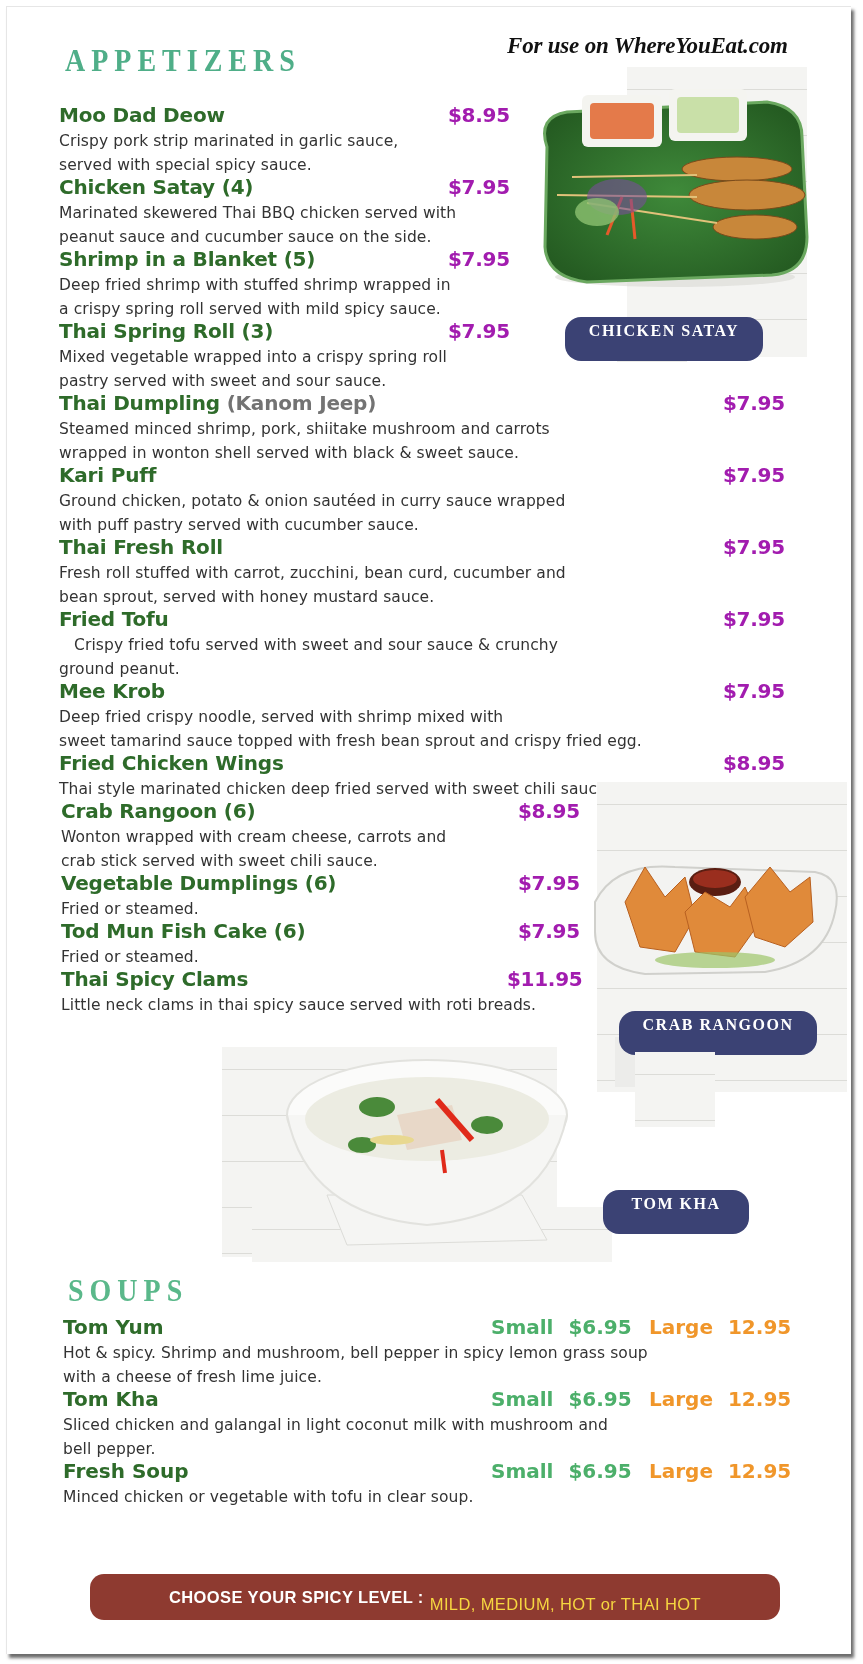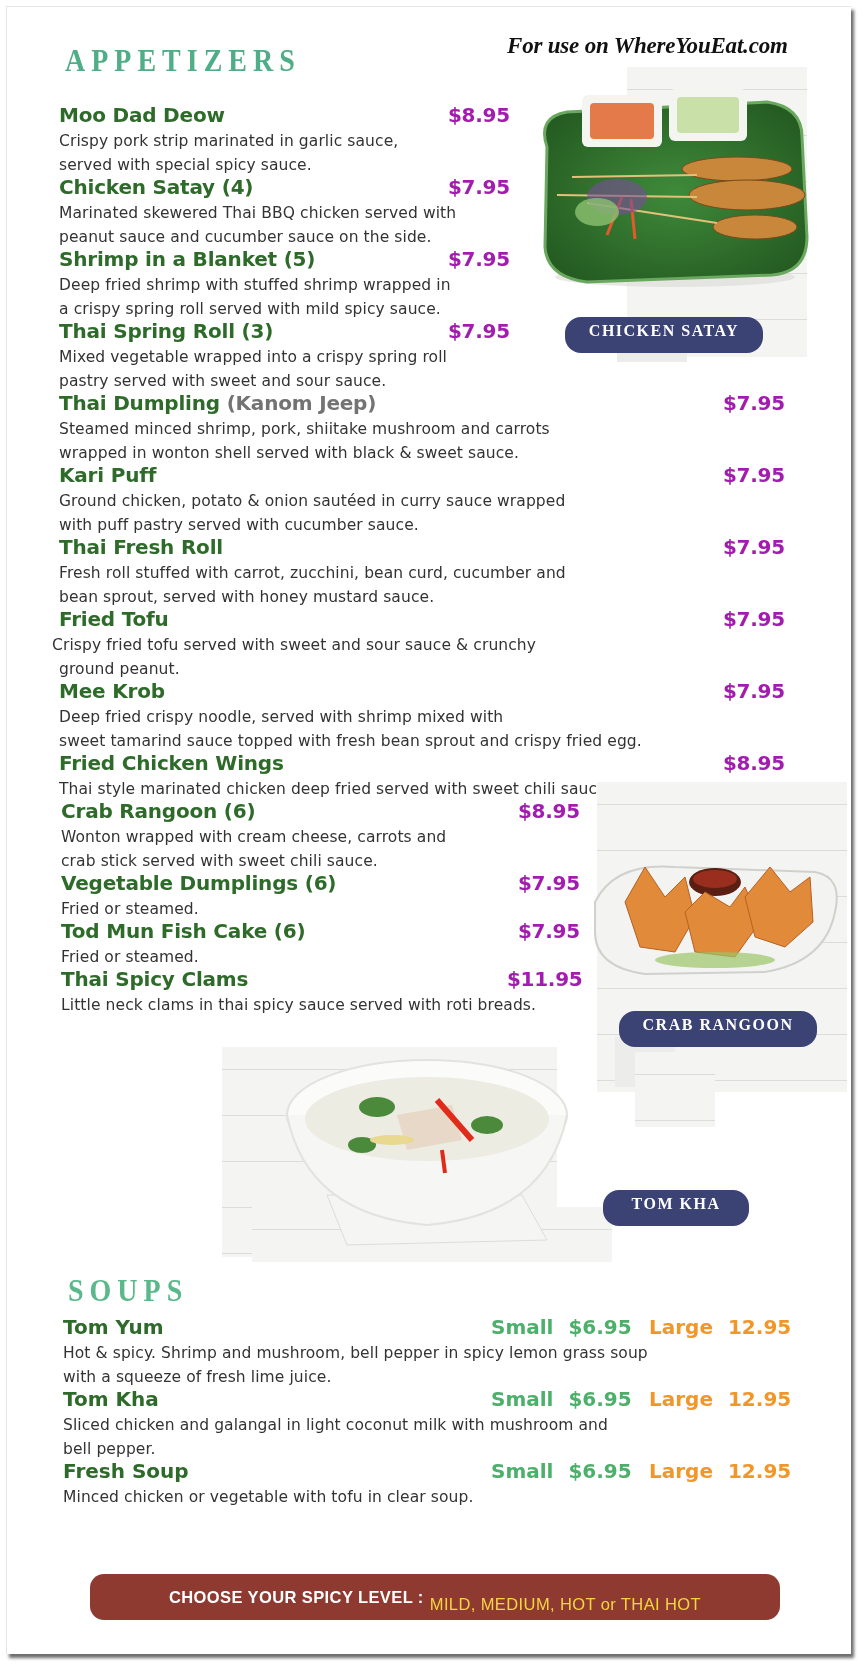--- a/index.html
+++ b/index.html
@@ -39,21 +39,21 @@
     position: absolute; font-family: "DejaVu Sans", sans-serif; font-size: 15.5px;
     color: #333; line-height: 24px; white-space: nowrap; letter-spacing: 0.1px;
   }
 
   .photo-bg { position: absolute; background: #f1f1ef; }
   .photo-bg.stripe { background: repeating-linear-gradient(180deg, #f4f4f2 0 22px, #dcdcd8 22px 23px, #f4f4f2 23px 46px); }
 
   .caption-pill {
     position: absolute; background: #3b4274; color: #fff; border-radius: 16px;
     font-family: "Liberation Serif", serif; font-weight: bold; font-size: 16px;
-    letter-spacing: 1.5px; text-align: center; line-height: 28px; height: 36px;
+    letter-spacing: 1.5px; text-align: center; line-height: 28px; height: 44px;
   }
 
   .soup-name { position: absolute; font-family: "DejaVu Sans", sans-serif; font-weight: bold; color: #2e6b2a; font-size: 20px; }
   .soup-small { position: absolute; font-family: "DejaVu Sans", sans-serif; font-weight: bold; color: #4caf6a; font-size: 20px; white-space: nowrap; word-spacing: 8px; }
   .soup-large { position: absolute; font-family: "DejaVu Sans", sans-serif; font-weight: bold; color: #f0962a; font-size: 20px; white-space: nowrap; word-spacing: 8px; }
 
   .spicy-bar {
     position: absolute; left: 83px; top: 1567px; width: 690px; height: 46px;
     background: #8e3a30; border-radius: 14px;
     display: flex; align-items: center; justify-content: center;
@@ -149,21 +149,21 @@
     </div>
     <div>
       <div class="item-name" style="left:52px;top:528px;text-align:center;">Thai Fresh Roll</div>
       <div class="item-price" style="left:716px;top:528px;">$7.95</div>
       <div class="item-desc" style="left:52px;top:554px;">Fresh roll stuffed with carrot, zucchini, bean curd, cucumber and</div>
       <div class="item-desc" style="left:52px;top:578px;">bean sprout, served with honey mustard sauce.</div>
     </div>
     <div>
       <div class="item-name" style="left:52px;top:600px;">Fried Tofu</div>
       <div class="item-price" style="left:716px;top:600px;">$7.95</div>
-      <div class="item-desc" style="left:45px;top:626px;">Crispy fried tofu served with sweet and sour sauce &amp; crunchy</div>
+      <div class="item-desc" style="left:67px;top:626px;">Crispy fried tofu served with sweet and sour sauce &amp; crunchy</div>
       <div class="item-desc" style="left:52px;top:650px;">ground peanut.</div>
     </div>
     <div>
       <div class="item-name" style="left:52px;top:672px;">Mee Krob</div>
       <div class="item-price" style="left:716px;top:672px;">$7.95</div>
       <div class="item-desc" style="left:52px;top:698px;">Deep fried crispy noodle, served with shrimp mixed with</div>
       <div class="item-desc" style="left:52px;top:722px;">sweet tamarind sauce topped with fresh bean sprout and crispy fried egg.</div>
     </div>
     <div>
       <div class="item-name" style="left:52px;top:744px;">Fried Chicken Wings</div>
@@ -240,21 +240,21 @@
       <div class="soup-name" style="left:56px;top:1308px;">Tom Yum</div>
       <div class="soup-small" style="left:484px;top:1308px;">
         <span>Small</span>
         <span>$6.95</span>
       </div>
       <div class="soup-large" style="left:642px;top:1308px;">
         <span>Large</span>
         <span>12.95</span>
       </div>
       <div class="item-desc" style="left:56px;top:1334px;">Hot &amp; spicy. Shrimp and mushroom, bell pepper in spicy lemon grass soup</div>
-      <div class="item-desc" style="left:56px;top:1358px;">with a squeeze of fresh lime juice.</div>
+      <div class="item-desc" style="left:56px;top:1358px;">with a cheese of fresh lime juice.</div>
     </div>
     <div>
       <div class="soup-name" style="left:56px;top:1380px;">Tom Kha</div>
       <div class="soup-small" style="left:484px;top:1380px;">
         <span>Small</span>
         <span>$6.95</span>
       </div>
       <div class="soup-large" style="left:642px;top:1380px;">
         <span>Large</span>
         <span>12.95</span>

